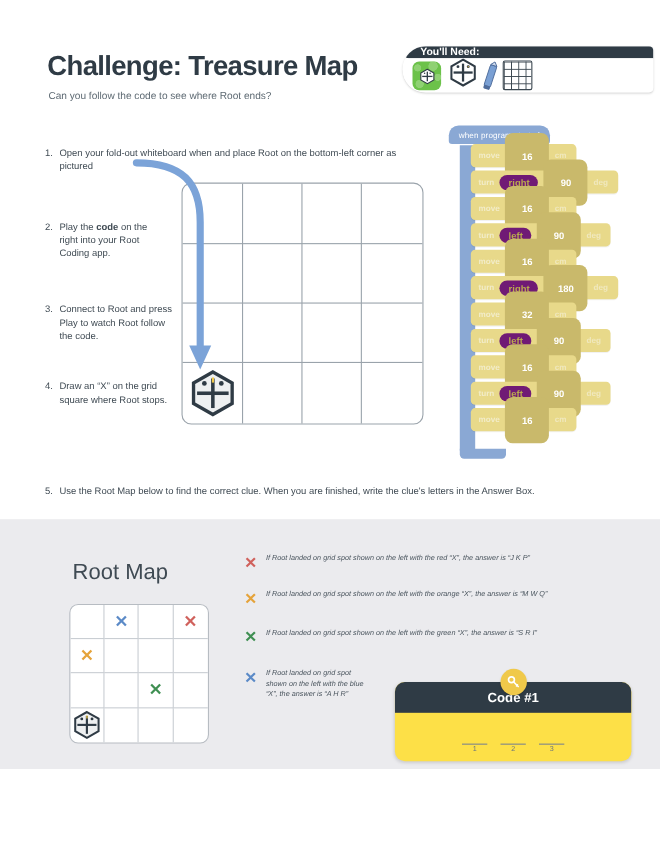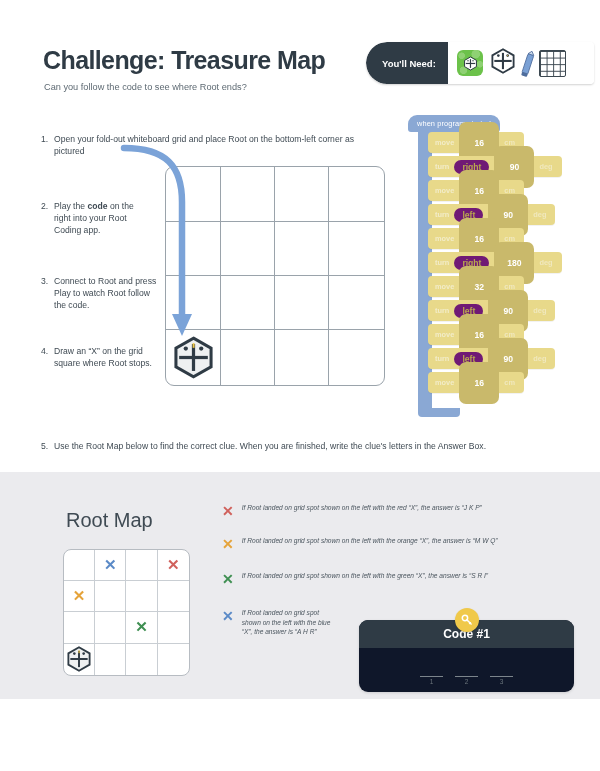--- a/index.html
+++ b/index.html
@@ -36,20 +36,21 @@
   #youll-need {
     position: absolute;
     left: 366px; top: 42px;
     width: 228px; height: 42px;
     display: flex;
     align-items: stretch;
     border-radius: 21px 4px 4px 21px;
     overflow: hidden;
     box-shadow: 0 1px 2px rgba(0,0,0,0.18);
     background: #ffffff;
+    flex-direction: column;
   }
   #youll-need .label-pane {
     background: #2f3b45;
     color: #ffffff;
     display: flex;
     align-items: center;
     padding: 0 12px 0 16px;
     font-size: 9.5px;
     font-weight: bold;
     white-space: nowrap;
@@ -282,21 +283,21 @@
   #clue2 { left: 222px; top: 536px; width: 290px; }
   #clue3 { left: 222px; top: 571px; width: 290px; }
   #clue4 { left: 222px; top: 608px; width: 115px; }
 
   
   #code-box {
     position: absolute;
     left: 359px; top: 620px;
     width: 215px; height: 72px;
     border-radius: 9px;
-    background: #0f172a;
+    background: #fde047;
     box-shadow: 0 1px 3px rgba(0,0,0,0.13);
     overflow: hidden;
   }
   #code-box .header {
     height: 28px;
     background: #2f3b45;
     color: #ffffff;
     display: flex; align-items: center; justify-content: center;
     font-size: 12px; font-weight: bold;
   }
@@ -387,21 +388,21 @@
           <rect x="2" y="23" width="6" height="3.5" rx="1" fill="#4f6d9c"></rect>
         </svg>
       </div>
 
       <div class="grid-icon"></div>
     </div>
   </div>
 
   <div class="step" id="step1">
     <span class="num">1.</span>
-    <span class="txt">Open your fold-out whiteboard grid and place Root on the bottom-left corner as pictured</span>
+    <span class="txt">Open your fold-out whiteboard when and place Root on the bottom-left corner as pictured</span>
   </div>
 
   <div class="step" id="step2">
     <span class="num">2.</span>
     <span class="txt"><span>Play the </span><b>code</b><span> on the right into your Root Coding app.</span></span>
   </div>
 
   <div class="step" id="step3">
     <span class="num">3.</span>
     <span class="txt">Connect to Root and press Play to watch Root follow the code.</span>

